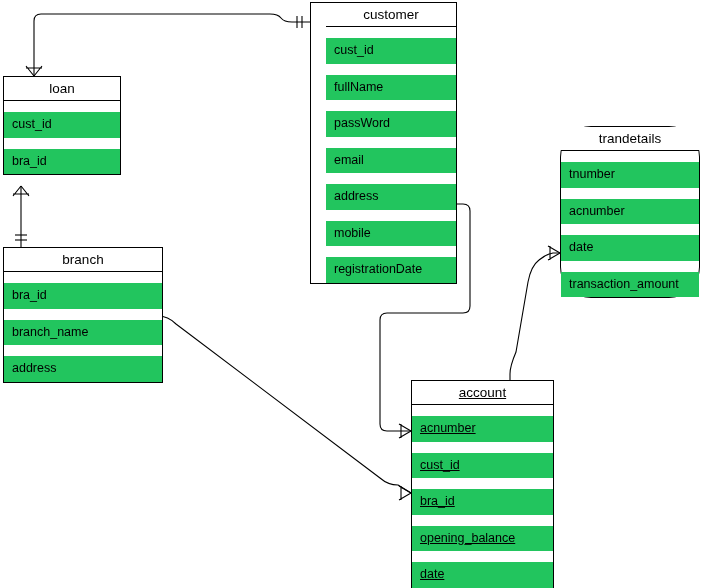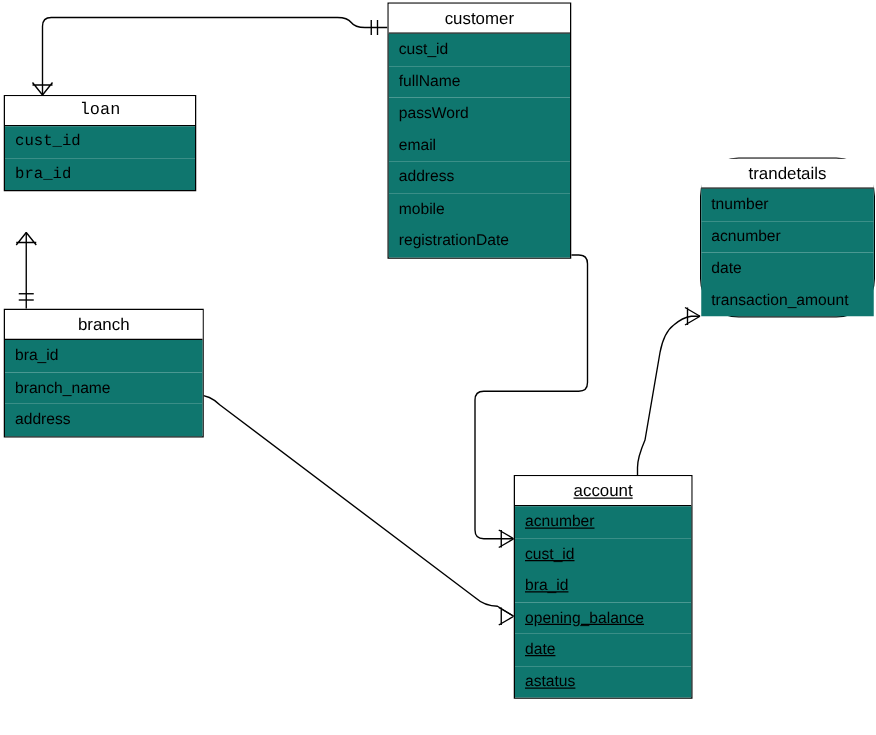--- a/index.html
+++ b/index.html
@@ -46,23 +46,24 @@
   .attr-list {
     display: block;
   }
   .attr {
     box-sizing: border-box;
     height: 25.5px;
     line-height: 25px;
     padding-left: 8px;
     font-size: 12.5px;
     color: #000000;
-    background: #0f766e;
+    background: #22c55e;
     white-space: nowrap;
     overflow: hidden;
+    margin-top: 11px;
   }
 </style>
 </head>
 <body>
 
 <div id="canvas">
 
   <svg id="wires" viewBox="0 0 701 588" xmlns="http://www.w3.org/2000/svg">
     <g fill="none" stroke="#000000" stroke-width="1.1" stroke-linecap="butt" stroke-linejoin="round">
 
@@ -88,34 +89,34 @@
 
       <path d="M 411,493 L 399,486 M 411,493 L 399,500 M 401,486 L 401,500"></path>
 
       <path d="M 510,380 L 510,374 Q 510,366 516,352 L 528,282 Q 531,266 539,260 Q 546,254 553,253 L 560,253"></path>
 
       <path d="M 560,253 L 548,246 M 560,253 L 548,260 M 550,246 L 550,260"></path>
 
     </g>
   </svg>
 
-  <div class="entity" style="left:310px; top:2px; width:147px;">
+  <div class="entity" style="left:310px; top:2px; width:147px;padding-left:15px;">
     <div class="entity-title">customer</div>
     <div class="attr-list">
       <div class="attr">cust_id</div>
       <div class="attr">fullName</div>
       <div class="attr">passWord</div>
       <div class="attr">email</div>
       <div class="attr">address</div>
       <div class="attr">mobile</div>
       <div class="attr">registrationDate</div>
     </div>
   </div>
 
-  <div class="entity" style="left:3px; top:76px; width:154px;font-family:Liberation Mono, monospace;">
+  <div class="entity" style="left:3px; top:76px; width:118px;">
     <div class="entity-title">loan</div>
     <div class="attr-list">
       <div class="attr">cust_id</div>
       <div class="attr">bra_id</div>
     </div>
   </div>
 
   <div class="entity" style="left:3px; top:247px; width:160px;">
     <div class="entity-title">branch</div>
     <div class="attr-list">

